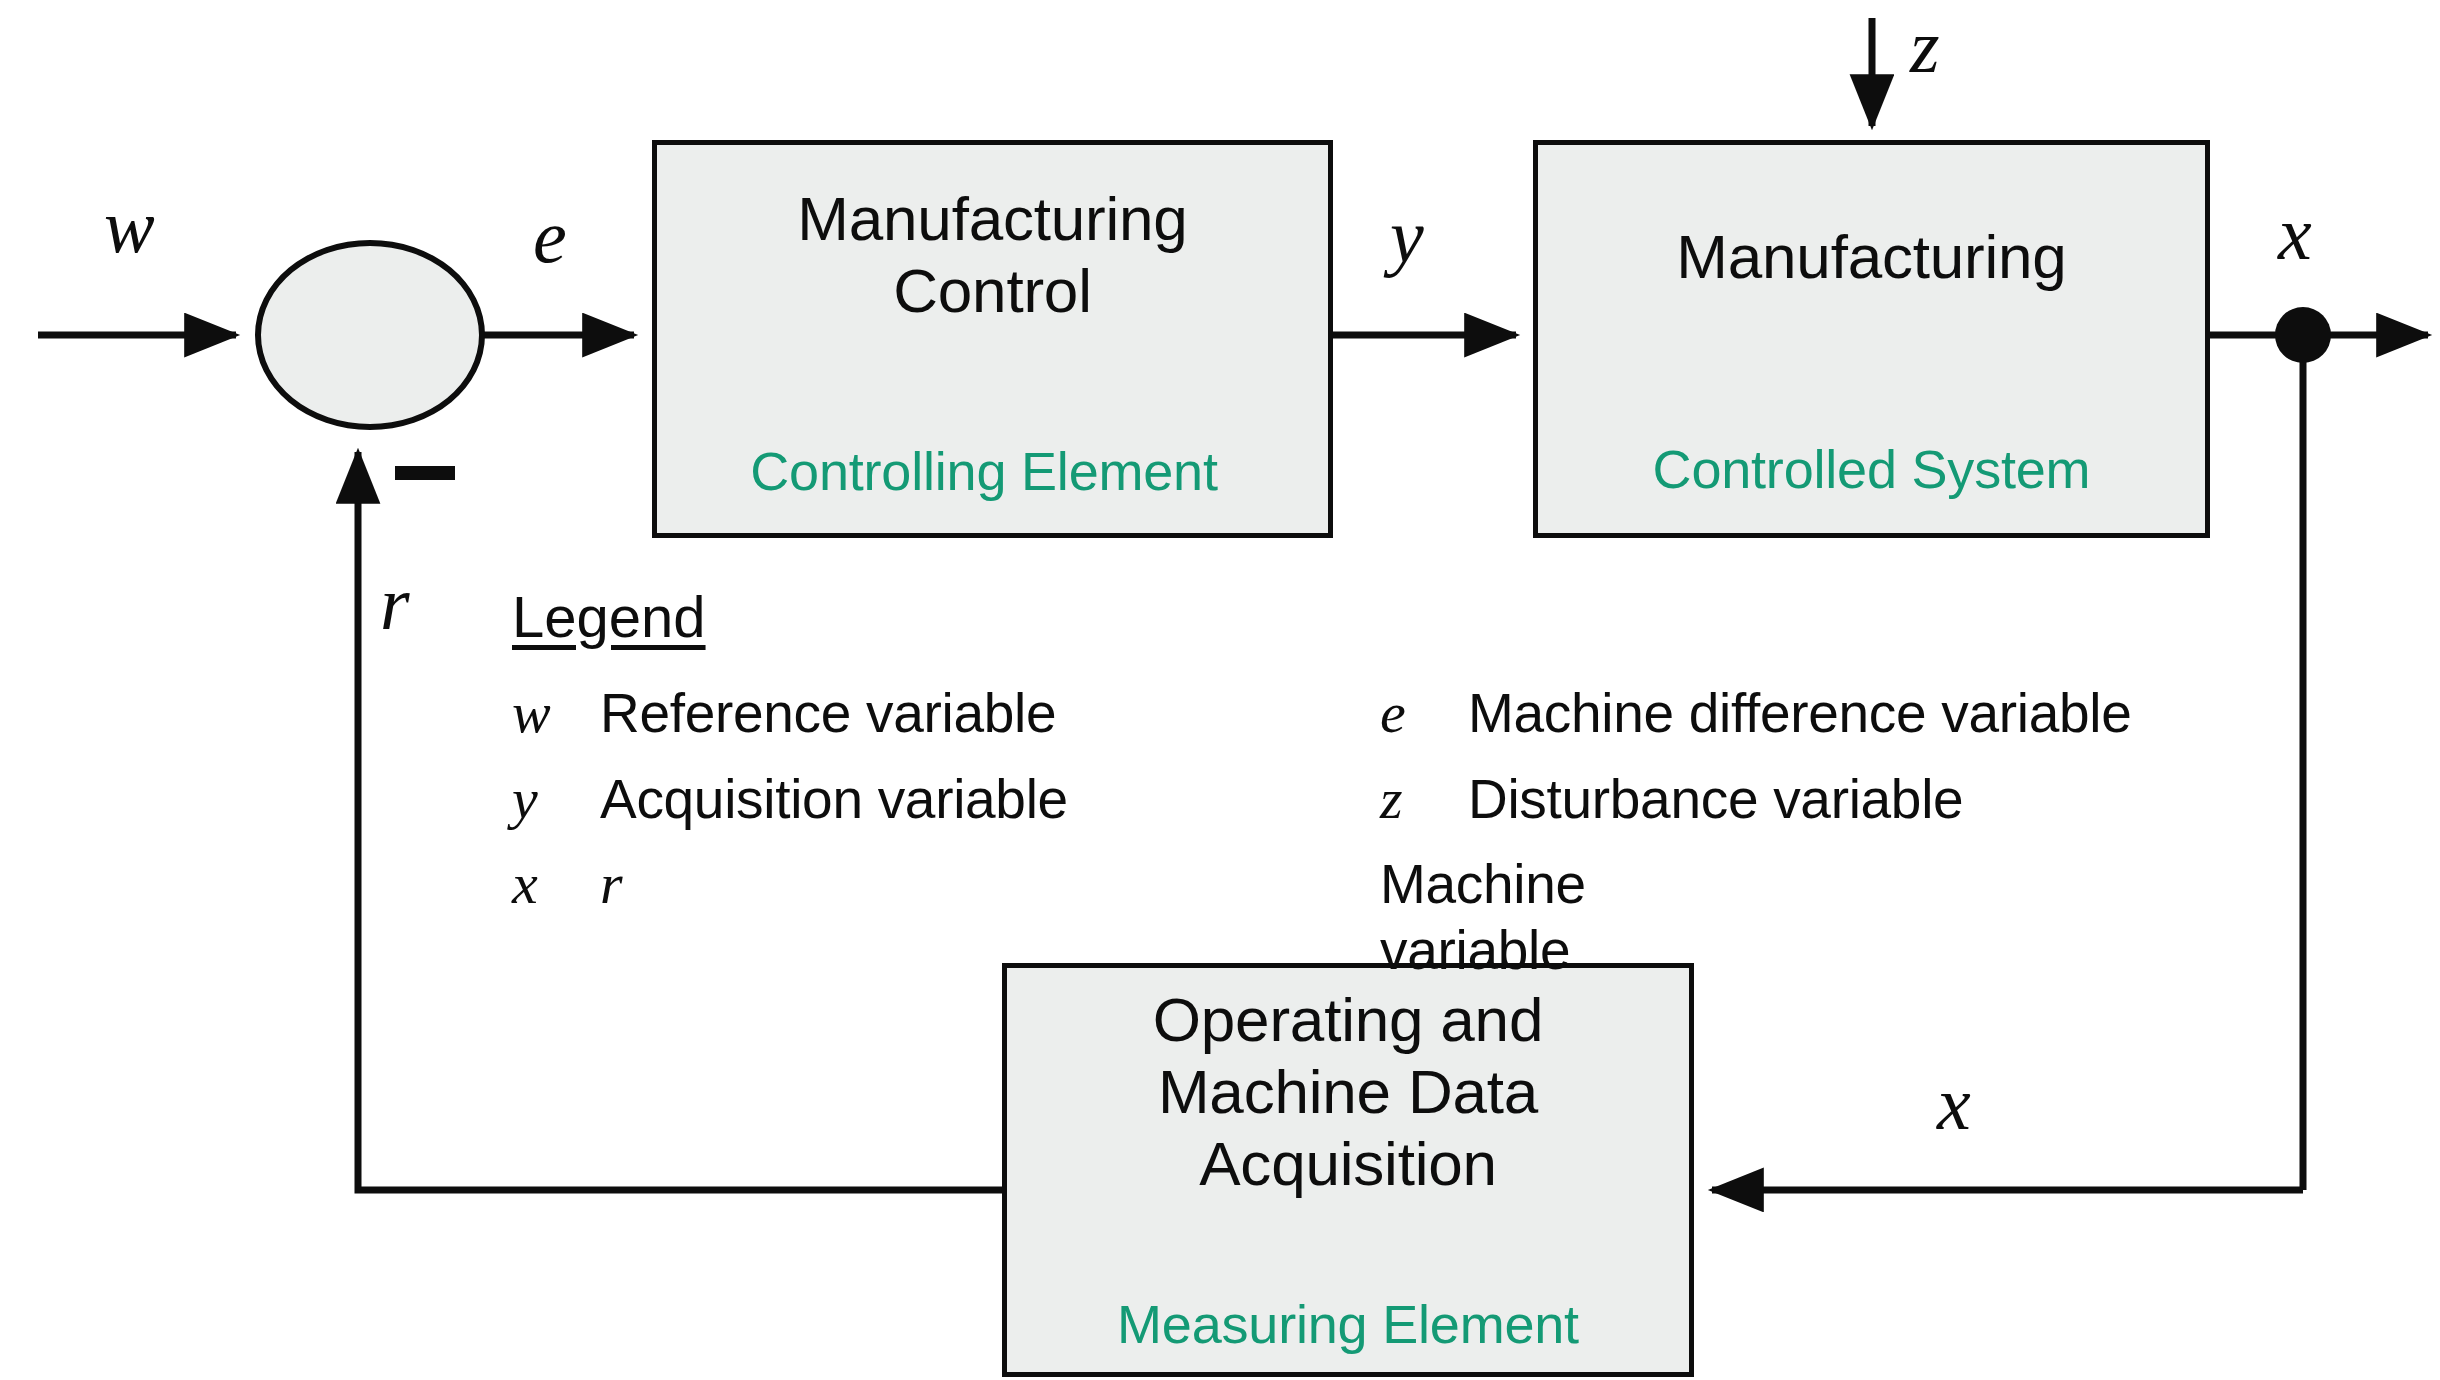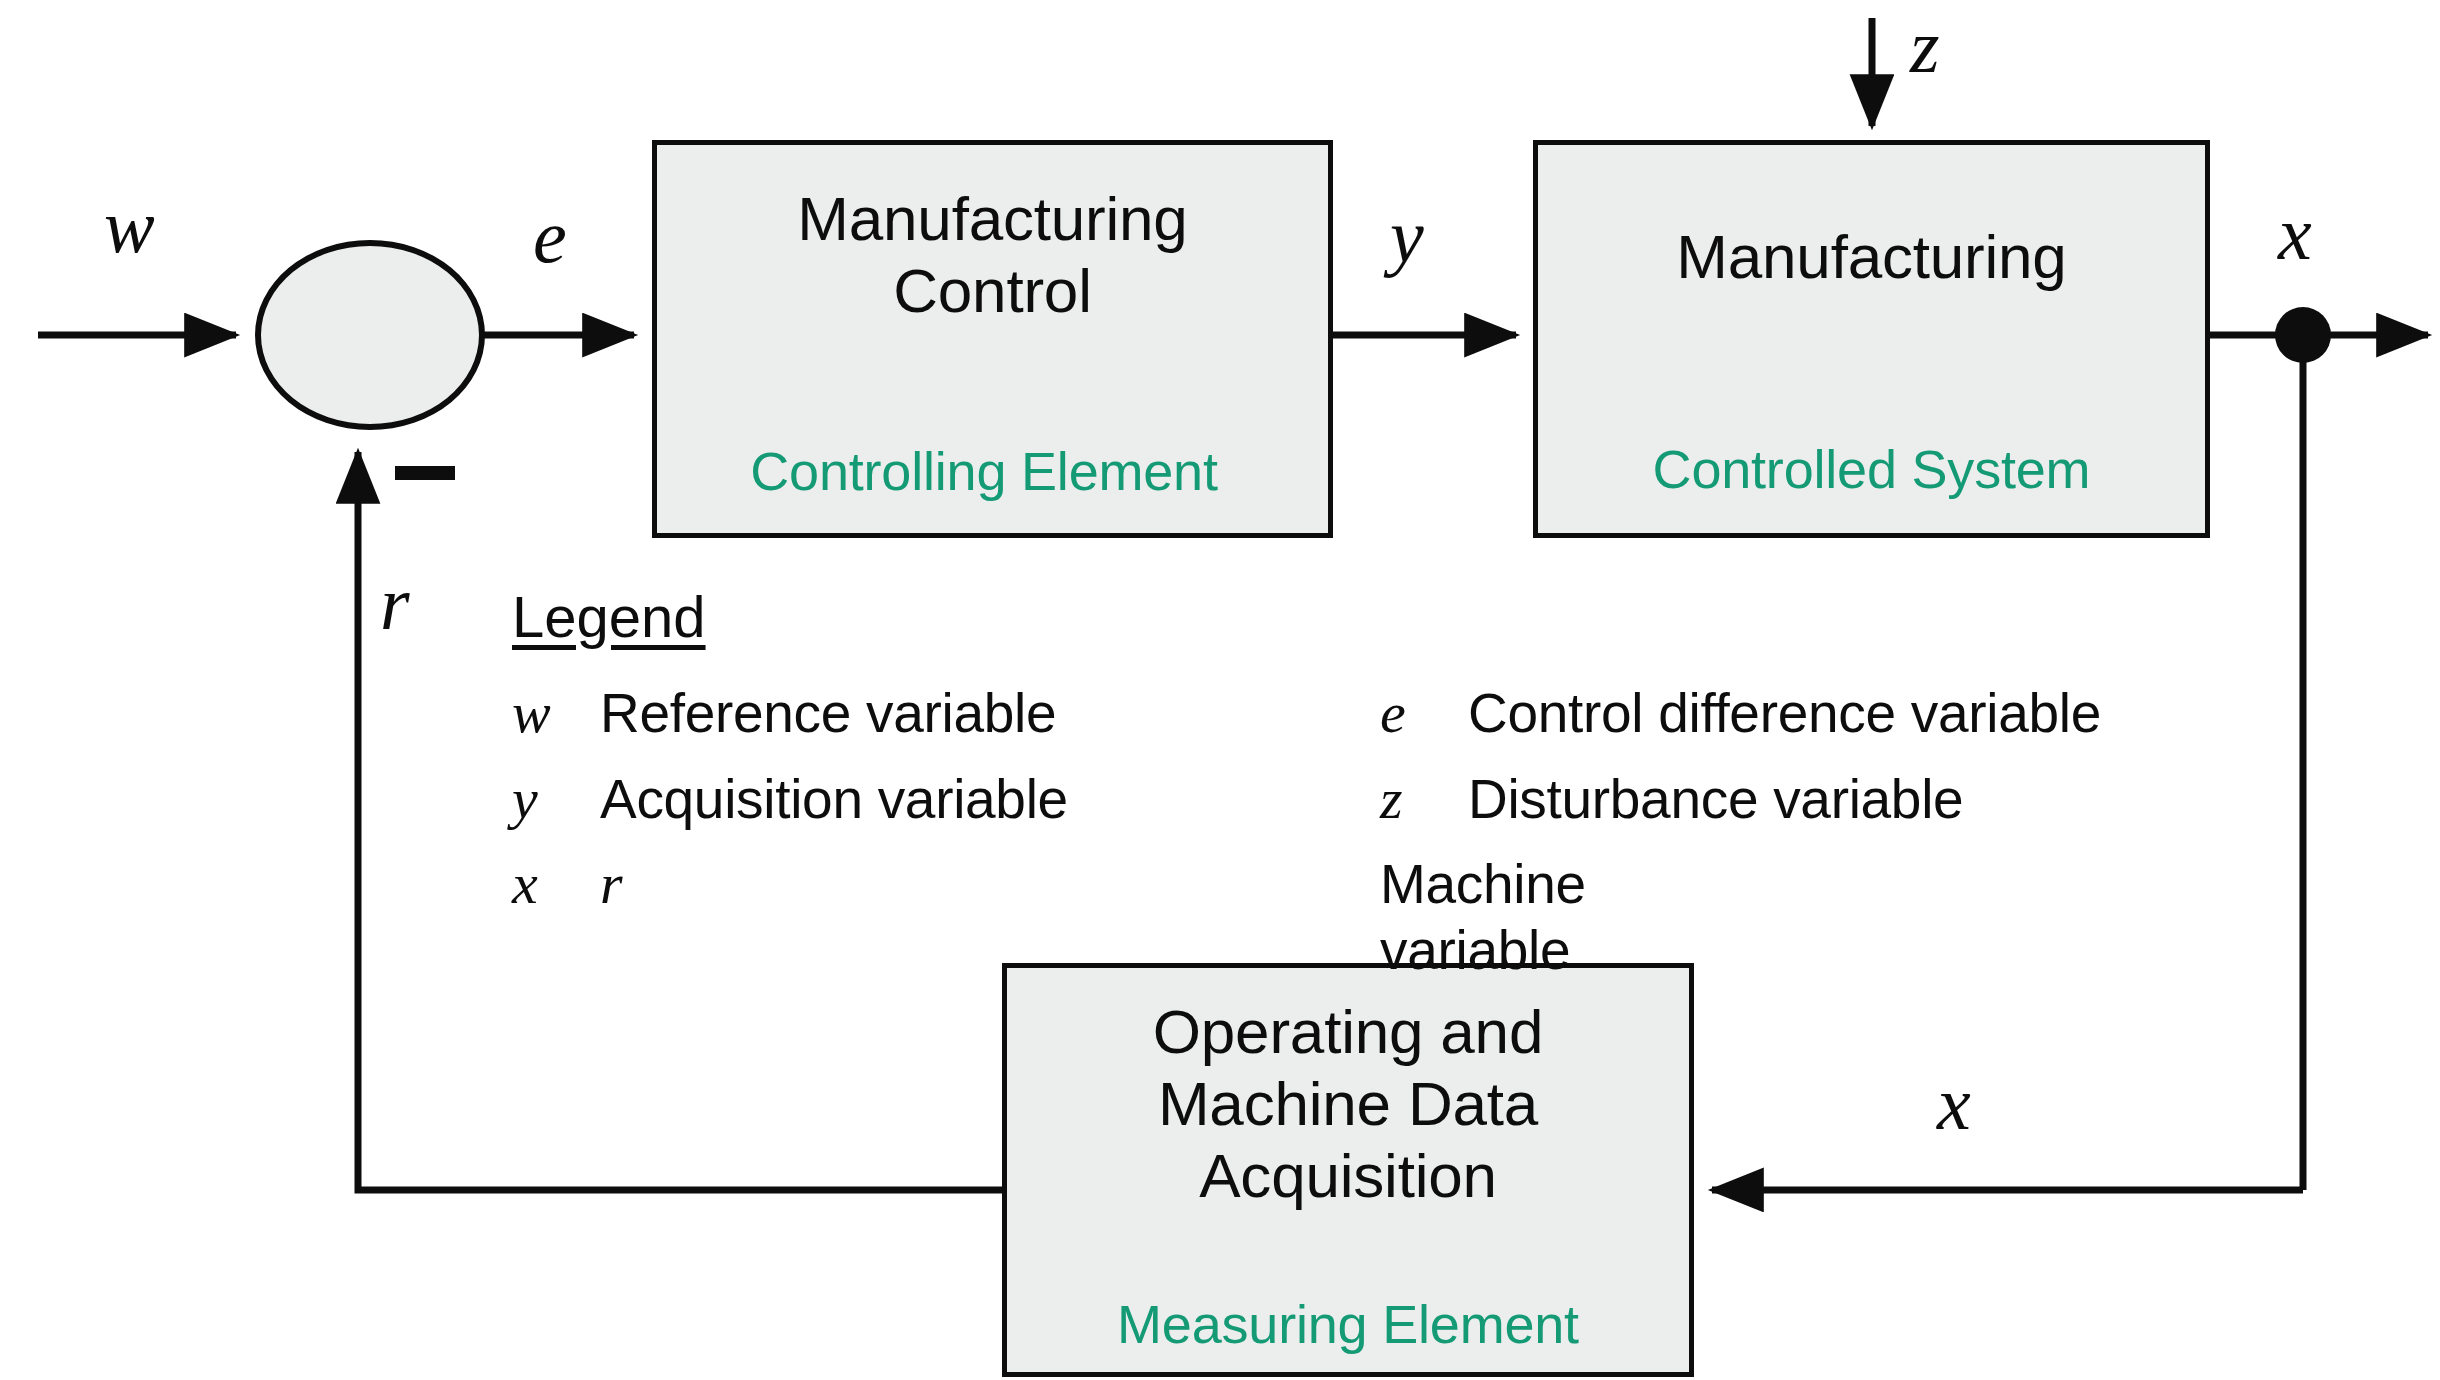--- a/index.html
+++ b/index.html
@@ -54,21 +54,21 @@
     white-space: pre-line;
     letter-spacing: -0.2px;
   }
 
   #box-control      { left: 652px;  top: 140px;  width: 681px; height: 398px; padding-top: 38px; }
   #box-control .box-sub { position: absolute; left: 0; right: 17px; bottom: 32px; }
 
   #box-plant        { left: 1533px; top: 140px;  width: 677px; height: 398px; padding-top: 76px; }
   #box-plant .box-sub { position: absolute; left: 0; right: 0; bottom: 34px; }
 
-  #box-acquisition  { left: 1002px; top: 963px;  width: 692px; height: 414px; padding-top: 28px; }
+  #box-acquisition  { left: 1002px; top: 963px;  width: 692px; height: 414px; padding-top: 16px; }
   #box-acquisition .box-sub { position: absolute; left: 0; right: 0; bottom: 18px; }
 
   
   #sum-junction {
     position: absolute;
     left: 255px;
     top: 240px;
     width: 230px;
     height: 190px;
     box-sizing: border-box;
@@ -201,21 +201,21 @@
   <div class="sig" id="sig-x-top">x</div>
   <div class="sig" id="sig-r">r</div>
   <div class="sig" id="sig-x-bottom">x</div>
 
   <div id="legend">
     <div id="legend-title">Legend</div>
     <div class="legend-grid">
       <div class="legend-sym">w</div>
       <div class="legend-desc">Reference variable</div>
       <div class="legend-sym">e</div>
-      <div class="legend-desc">Control difference variable</div>
+      <div class="legend-desc">Machine difference variable</div>
 
       <div class="legend-sym">y</div>
       <div class="legend-desc">Acquisition variable</div>
       <div class="legend-sym">z</div>
       <div class="legend-desc">Disturbance variable</div>
 
       <div class="legend-sym">x</div>
       <div class="legend-sym">r</div>
       <div class="legend-desc">Machine variable</div>
     </div>

